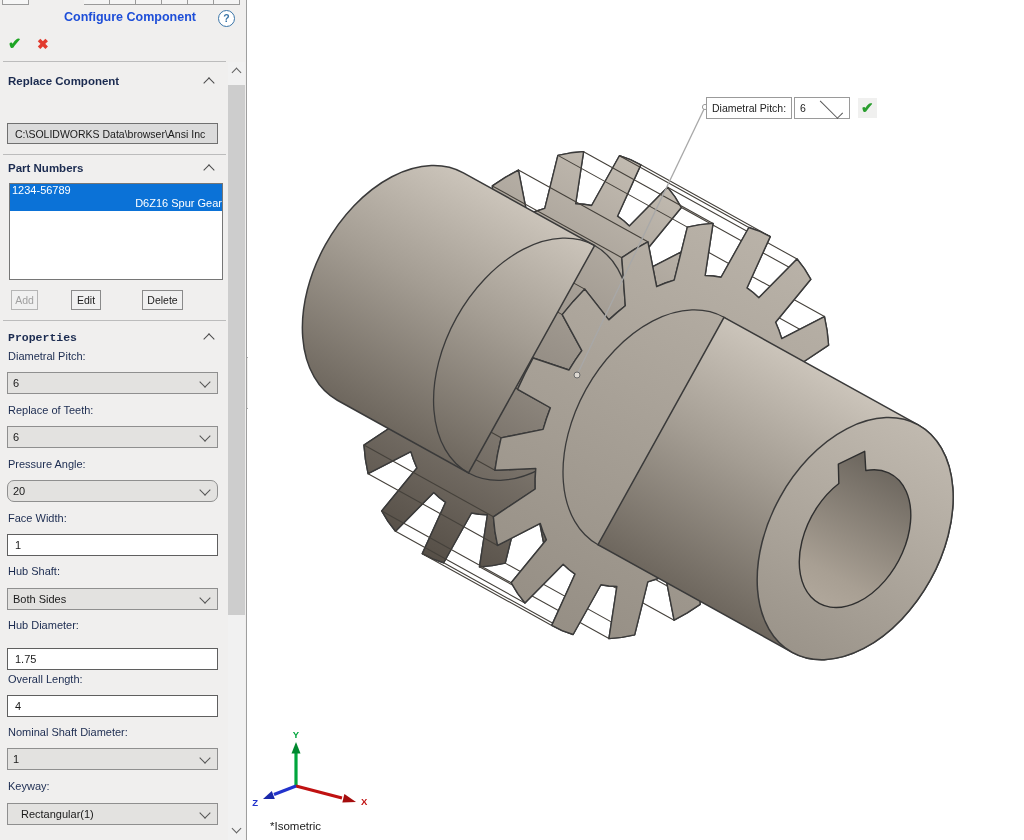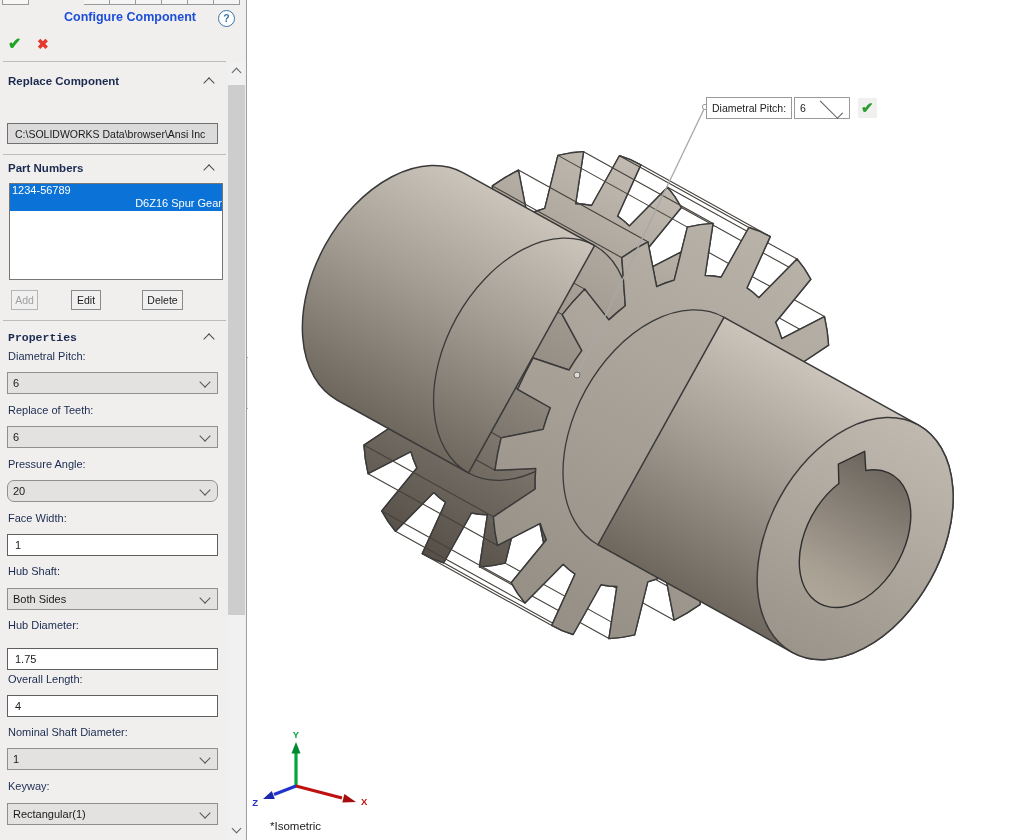--- a/index.html
+++ b/index.html
@@ -149,21 +149,21 @@
     <span>4</span>
   </div>
 
   <div class="plabel" style="top:726px;">Nominal Shaft Diameter:</div>
   <div class="select" style="top:748px;">
     <span class="selval">1</span>
     <span class="chevdn"></span>
   </div>
 
   <div class="plabel" style="top:780px;">Keyway:</div>
-  <div class="select" style="top:803px;">
+  <div class="select" style="top:803px;padding-left:8px;">
     <span class="selval">Rectangular(1)</span>
     <span class="chevdn"></span>
   </div>
 
   <div id="sbar">
     <div class="sbchev sbup"></div>
     <div id="sthumb"></div>
     <div class="sbchev sbdn"></div>
   </div>
 </div>

